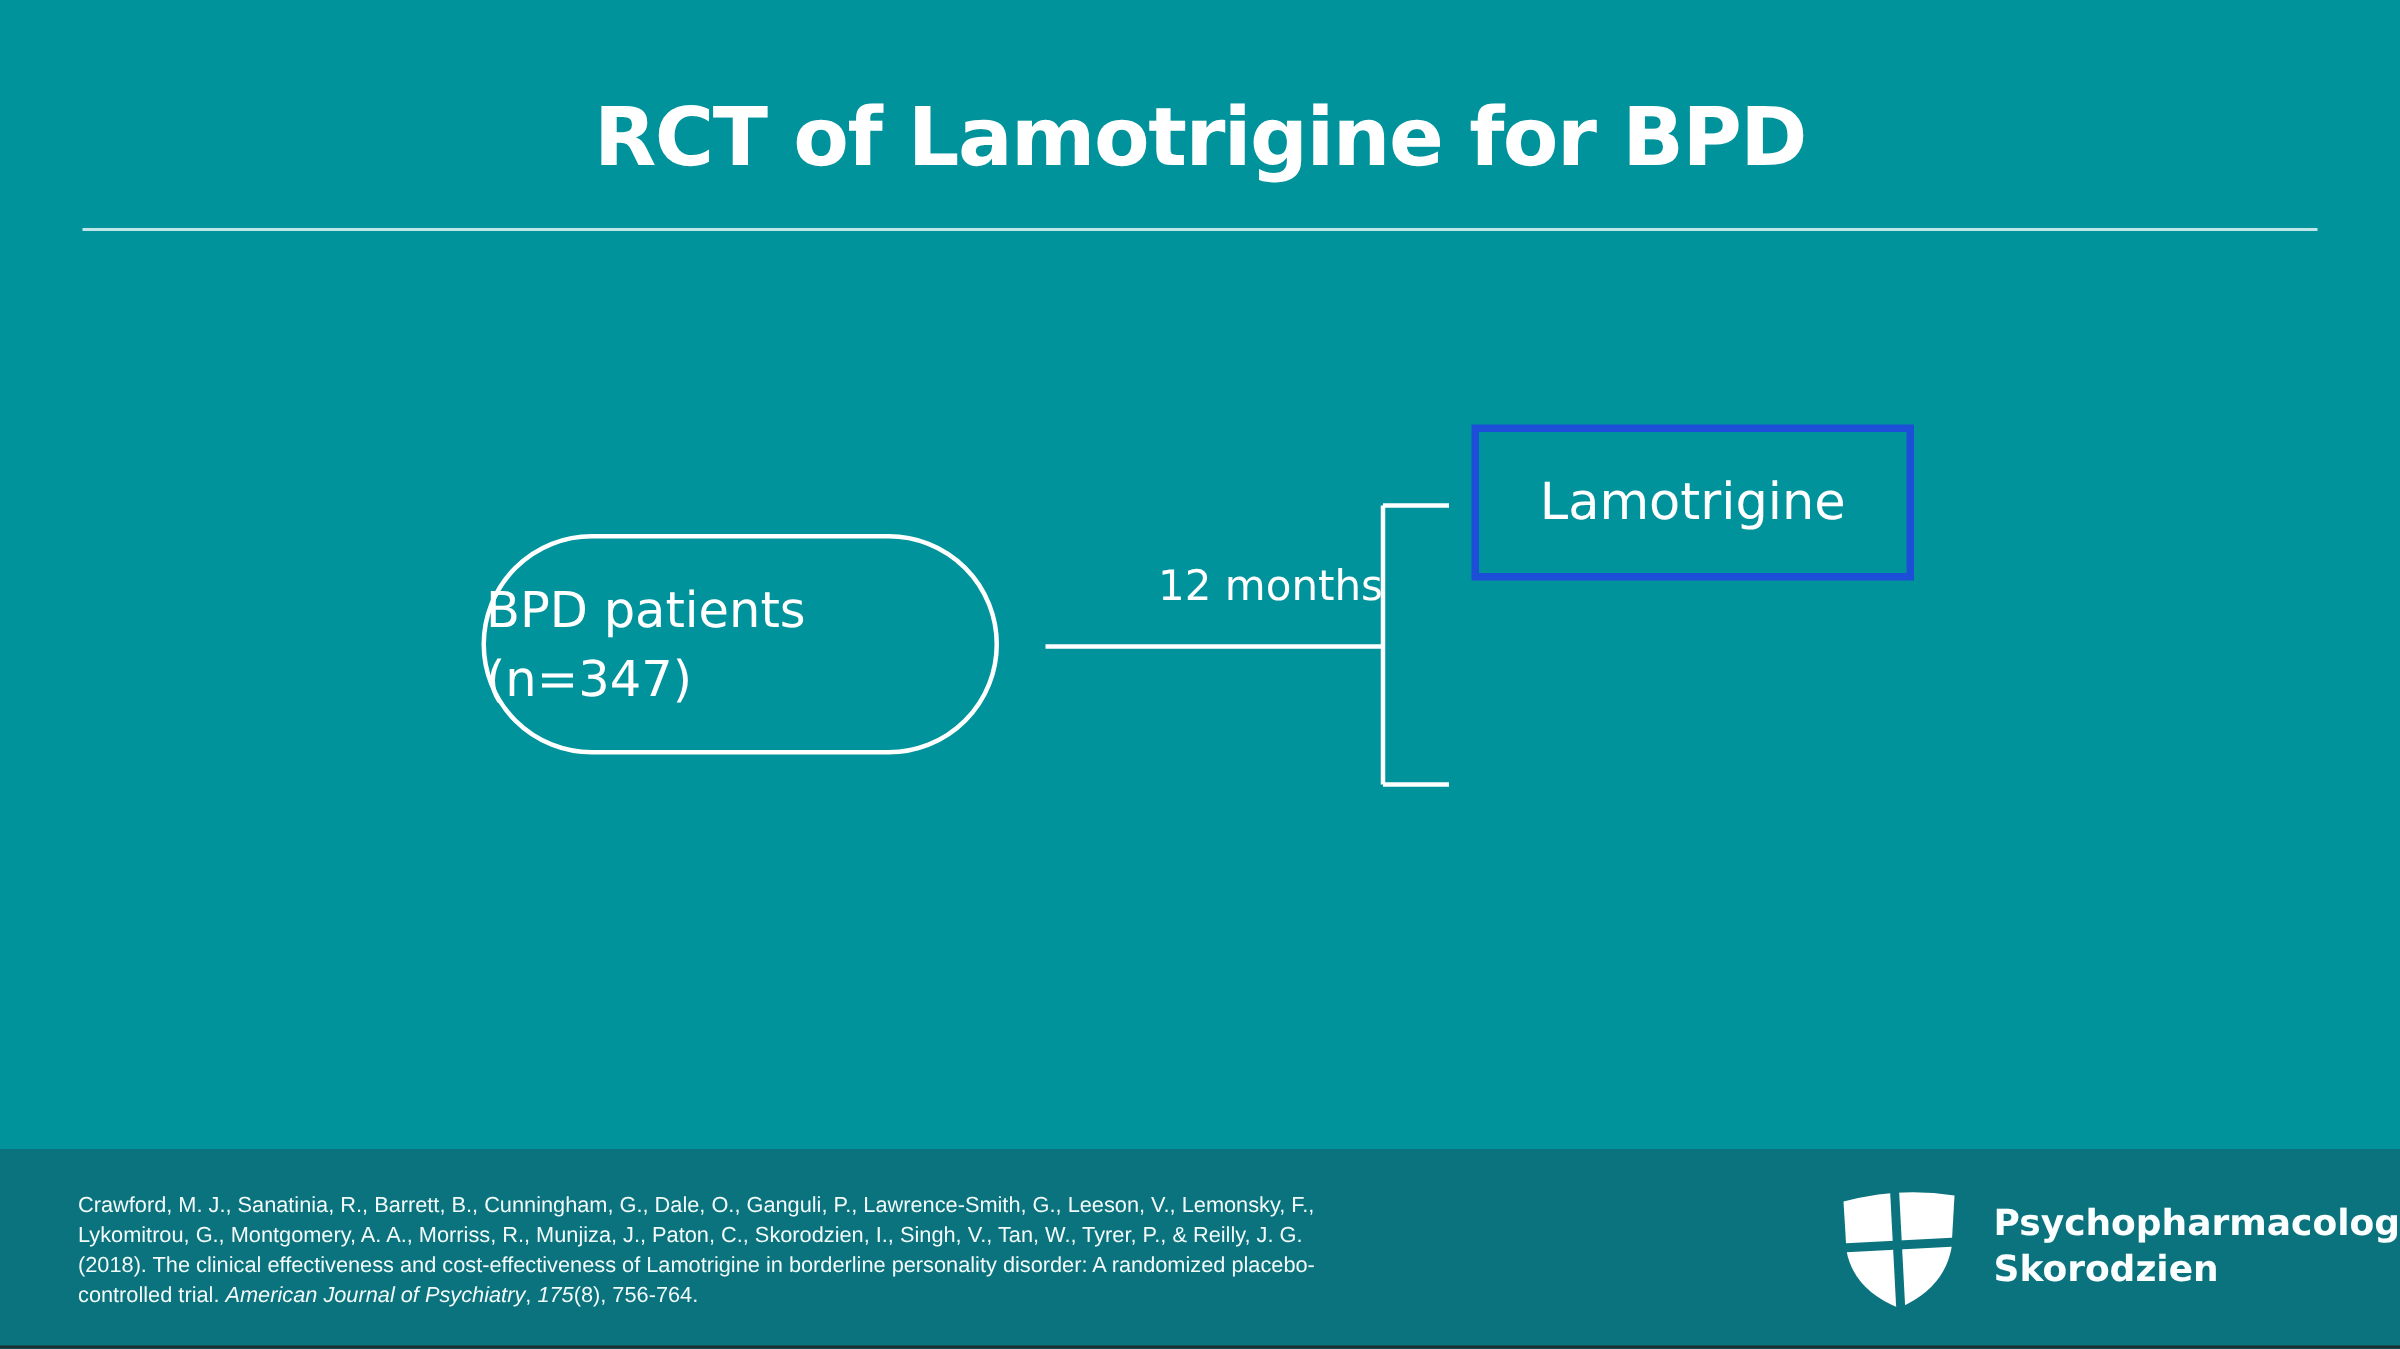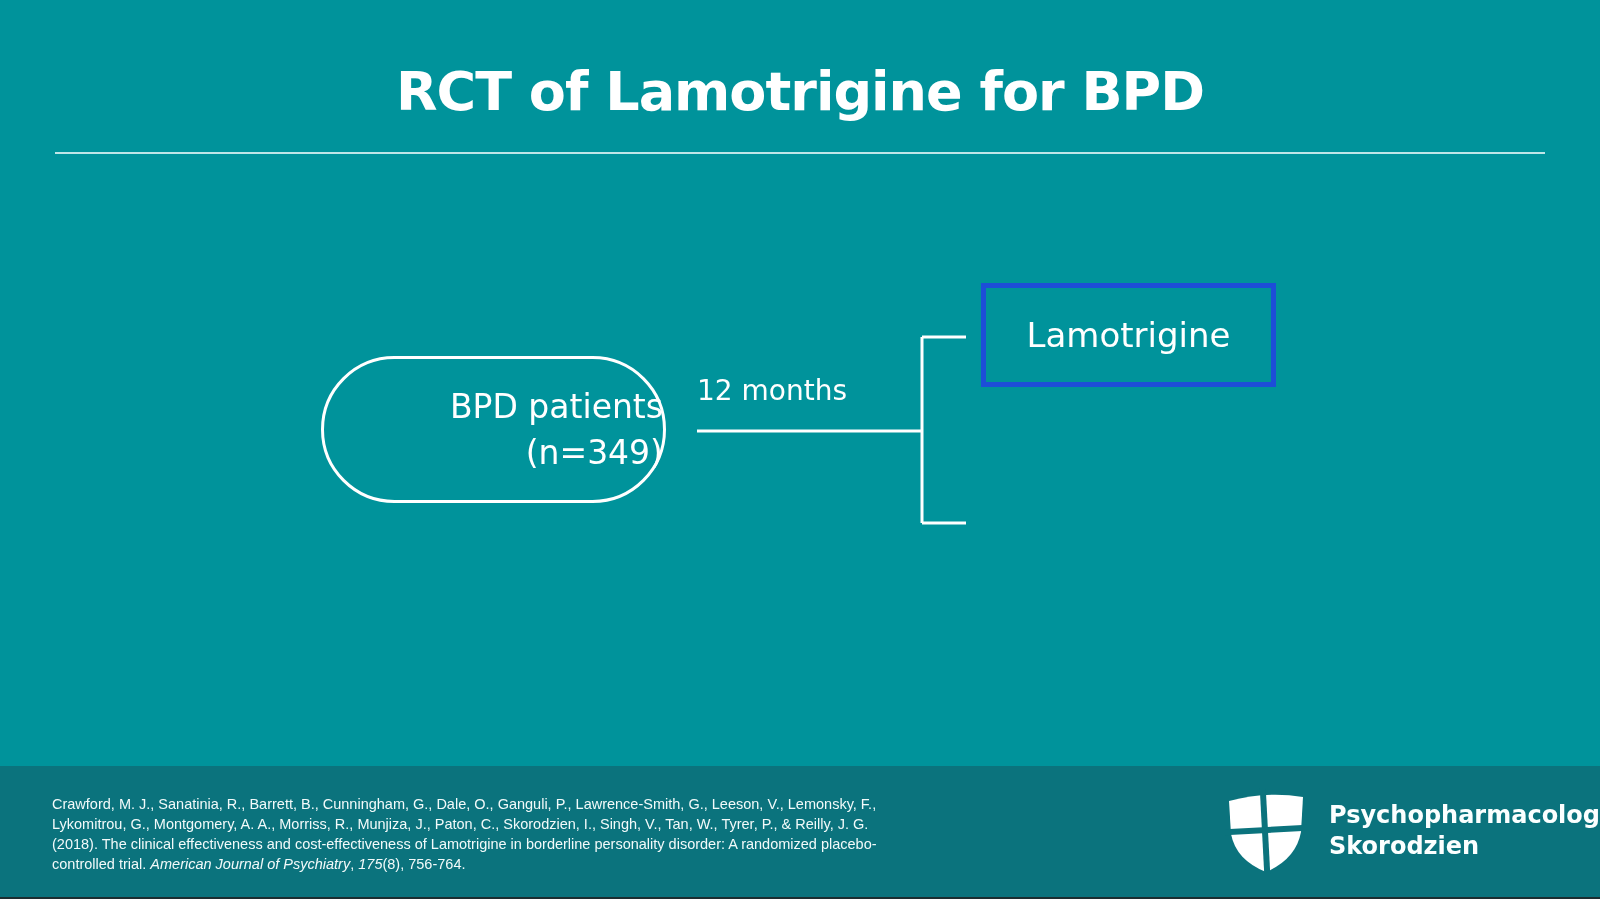--- a/index.html
+++ b/index.html
@@ -52,31 +52,31 @@
     position: absolute;
     left: 321px;
     top: 356px;
     width: 345px;
     height: 147px;
     box-sizing: border-box;
     border: 3px solid #ffffff;
     border-radius: 75px;
     display: flex;
     flex-direction: column;
-    align-items: flex-end;
+    align-items: flex-start;
     justify-content: center;
     line-height: 1.38;
     font-size: 33px;
   }
   .duration-label {
     position: absolute;
     left: 697px;
     top: 374px;
     width: 225px;
-    text-align: left;
+    text-align: right;
     font-size: 28px;
   }
   .arm-box {
     position: absolute;
     box-sizing: border-box;
     border: 5px solid #1d4ed8;
     display: flex;
     align-items: center;
     justify-content: center;
     font-size: 34px;
@@ -152,21 +152,21 @@
 
   <h1 class="title">RCT of Lamotrigine for BPD</h1>
   <div class="title-rule"></div>
 
   <svg class="connector-svg" viewBox="0 0 1600 899" aria-hidden="true">
     <path d="M697 431 H922 M922 337 V523 M922 337 H966 M922 523 H966" stroke="#ffffff" stroke-width="3" fill="none"></path>
   </svg>
 
   <div class="pill">
     <span>BPD patients</span>
-    <span>(n=349)</span>
+    <span>(n=347)</span>
   </div>
 
   <div class="duration-label">12 months</div>
 
   <div class="arm-box arm-0">
     <span>Lamotrigine</span>
   </div>
 
   <div class="footer">
     <p class="citation"><span>Crawford, M. J., Sanatinia, R., Barrett, B., Cunningham, G., Dale, O., Ganguli, P., Lawrence-Smith, G., Leeson, V., Lemonsky, F., Lykomitrou, G., Montgomery, A. A., Morriss, R., Munjiza, J., Paton, C., Skorodzien, I., Singh, V., Tan, W., Tyrer, P., &amp; Reilly, J. G. (2018). The clinical effectiveness and cost-effectiveness of Lamotrigine in borderline personality disorder: A randomized placebo-controlled trial. </span><span class="italic">American Journal of Psychiatry</span><span>, </span><span class="italic">175</span><span>(8), 756-764.</span></p>

